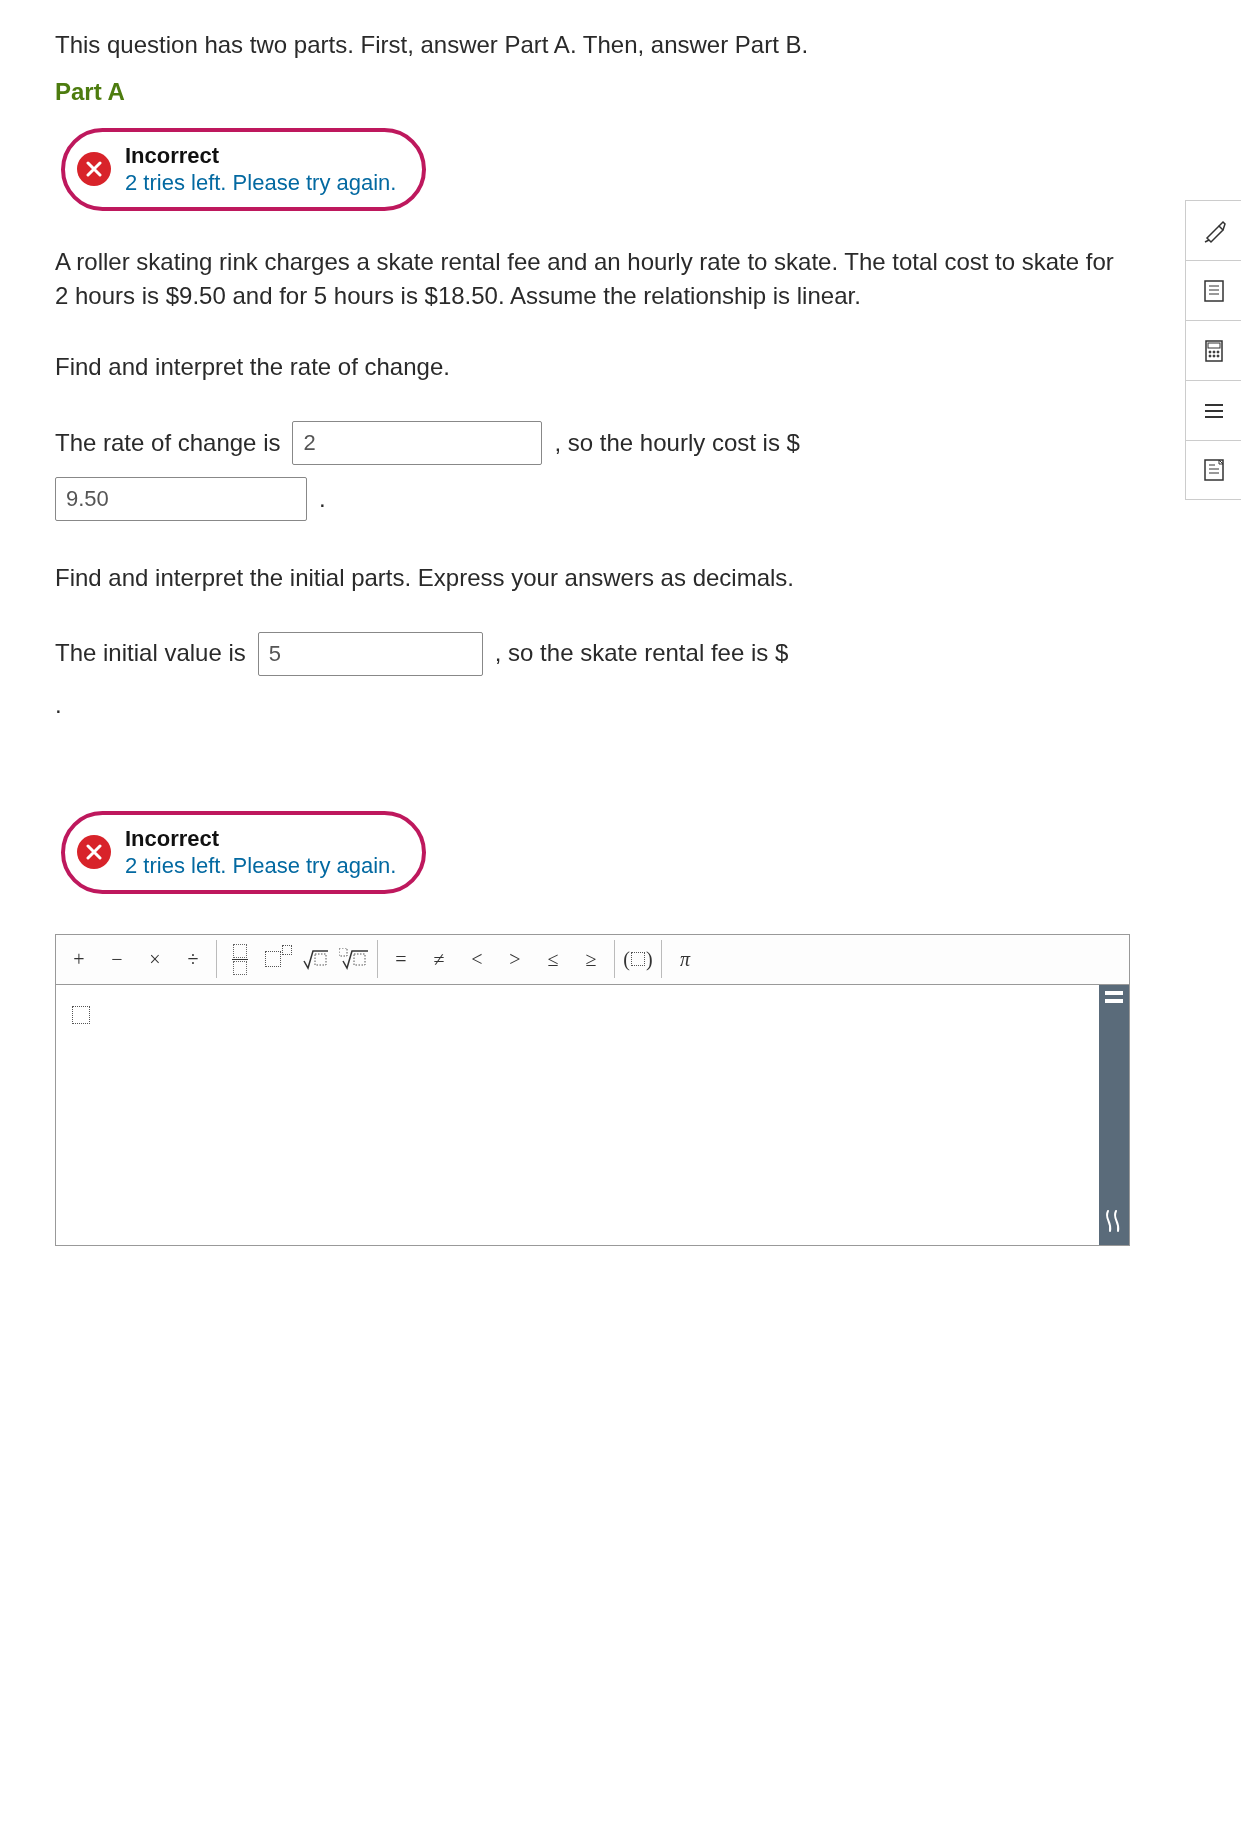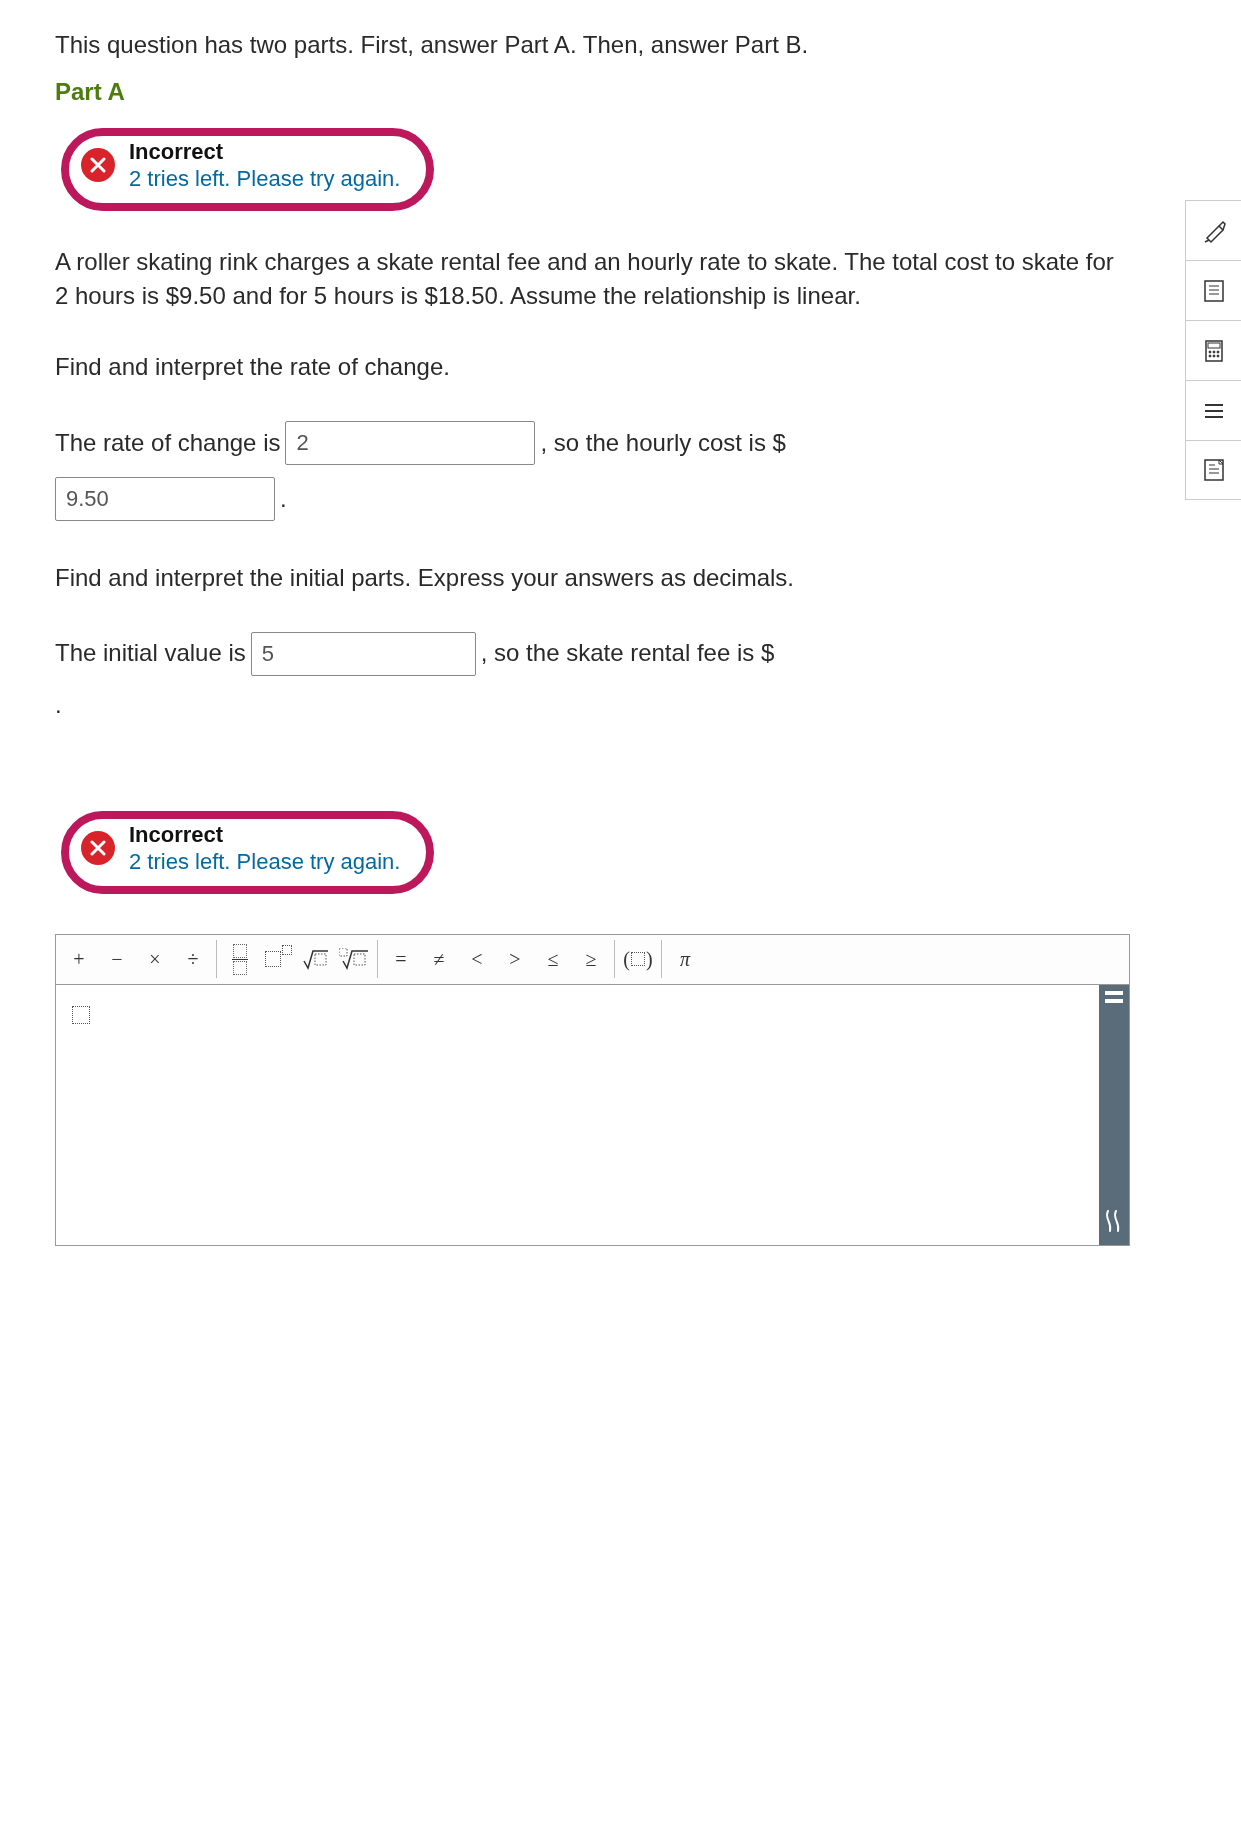--- a/index.html
+++ b/index.html
@@ -19,56 +19,56 @@
   .intro { margin-bottom: 12px; }
   .part-heading {
     color: #4d7c0f;
     font-weight: 700;
     margin: 6px 0 18px 0;
     font-size: 24px;
   }
   .feedback-pill {
     display: inline-flex;
     align-items: center;
-    border: 8px solid #be185d;
+    border: 4px solid #be185d;
     border-radius: 999px;
-    padding: 2px 26px 10px 12px;
+    padding: 10px 26px 10px 12px;
     margin-bottom: 34px;
     margin-left: 6px;
   }
   .fb-icon {
     width: 34px; height: 34px; border-radius: 50%;
     background: #d8232a;
     display: flex; align-items: center; justify-content: center;
     margin-right: 14px;
     flex-shrink: 0;
   }
   .fb-icon svg { width: 16px; height: 16px; }
   .fb-text { display: flex; flex-direction: column; line-height: 1.25; }
   .fb-status { font-weight: 700; color: #111; font-size: 22px; }
   .fb-tries { color: #0369a1; font-size: 22px; }
   .prompt-block { margin-bottom: 36px; }
   .answer-line {
     display: flex;
     flex-wrap: wrap;
     align-items: center;
-    gap: 5px;
+    gap: 12px;
     margin-bottom: 12px;
   }
   .text-input {
     height: 44px;
     border: 1px solid #888;
     border-radius: 2px;
     padding: 4px 10px;
     font-size: 22px;
     color: #555;
     font-family: inherit;
   }
   .input-wide { width: 250px; }
-  .input-med { width: 220px; }
+  .input-med { width: 252px; }
   .part-b-wrap { margin-top: 88px; }
   .equation-prompt { margin-top: 28px; margin-bottom: 44px; }
   .italic { font-style: italic; font-family: "Times New Roman", serif; }
   .math { font-family: "Times New Roman", serif; font-style: italic; }
   .editor {
     border: 1px solid #999;
     margin-top: 6px;
   }
   .toolbar {
     display: flex;

